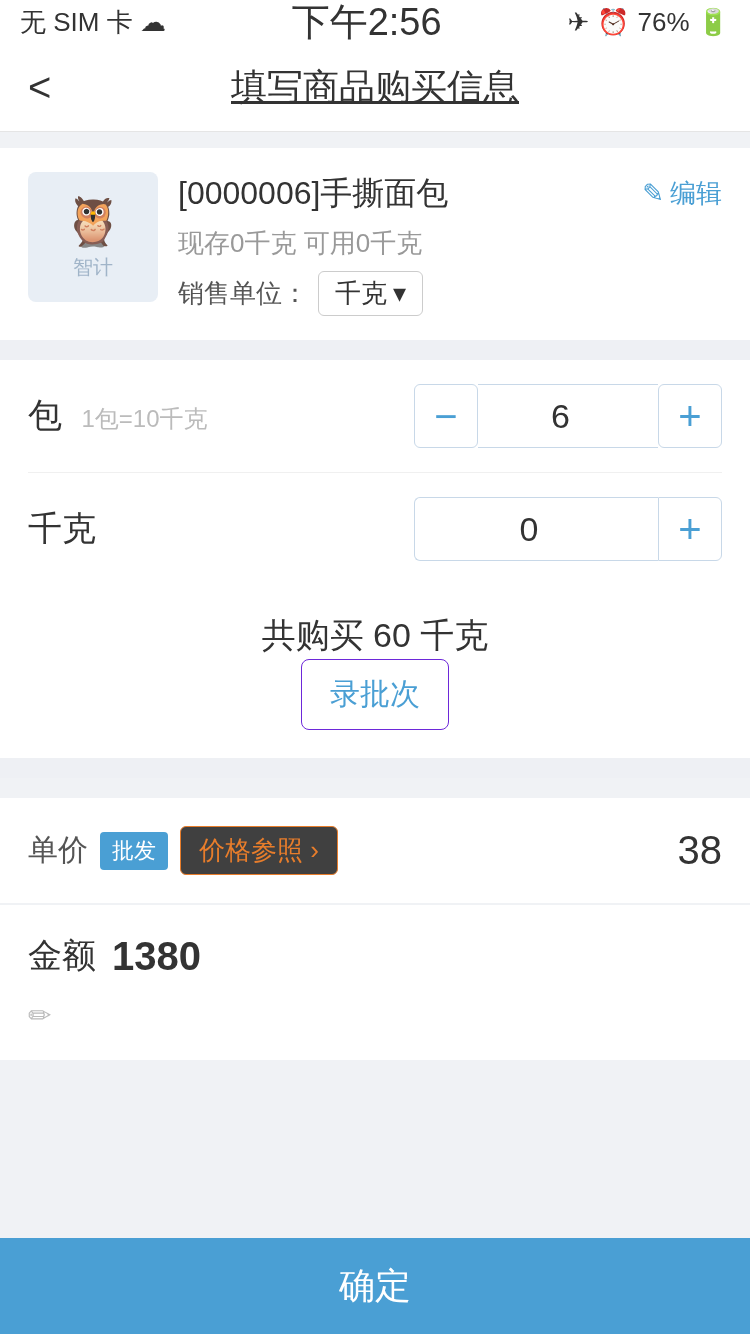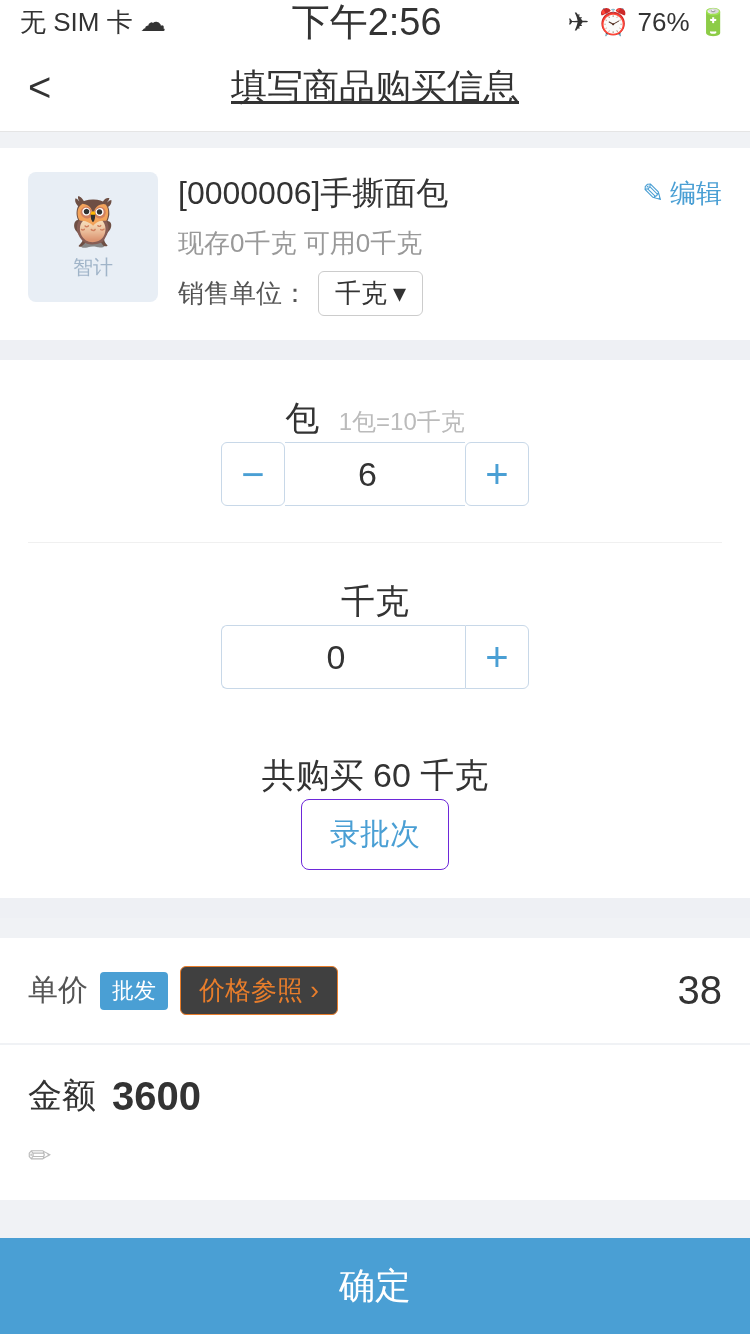--- a/index.html
+++ b/index.html
@@ -132,23 +132,22 @@
     }
 
     
     .qty-section {
       background: #fff;
       padding: 0 28px;
     }
     .qty-row {
       display: flex;
       align-items: center;
-      padding: 36px 0;
+      padding: 24px 0;
       border-bottom: 1px solid #f0f0f0;
-      flex-direction: column;
     }
     .qty-row:last-child { border-bottom: none; }
     .qty-label {
       flex: 1;
       font-size: 34px;
       color: #333;
     }
     .qty-hint {
       font-size: 24px;
       color: #bbb;
@@ -399,21 +398,21 @@
       <span class="price-label">单价</span>
       <span class="price-tag">批发</span>
       <button class="price-ref-btn">价格参照 ›</button>
     </div>
     <div class="price-value">38</div>
   </div>
 
   <div class="amount-section">
     <div class="amount-row">
       <span class="amount-label">金额</span>
-      <span class="amount-value">3600</span>
+      <span class="amount-value">1380</span>
     </div>
     <div class="notes-row">
       <span class="notes-icon">✏</span>
     </div>
   </div>
 
   <div class="empty-space"></div>
 
 </div>
 

